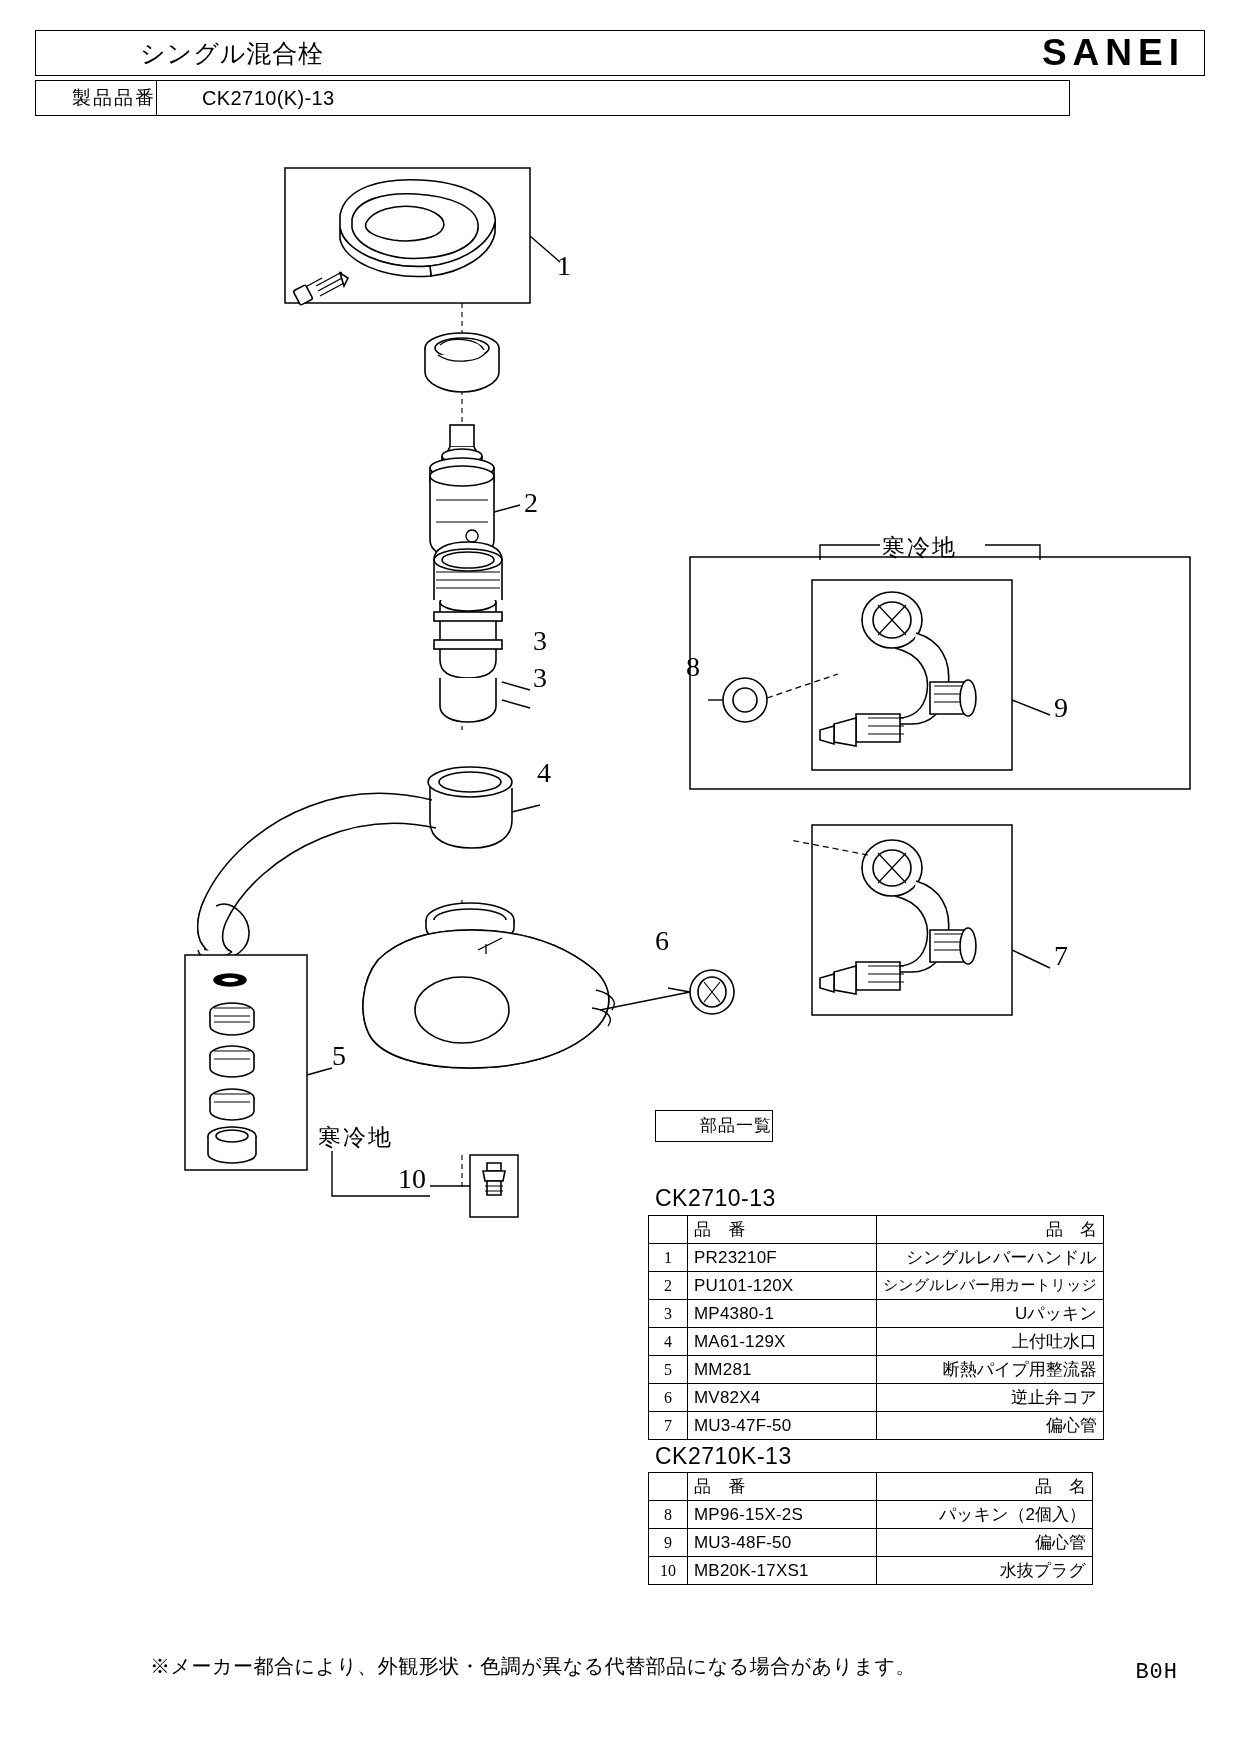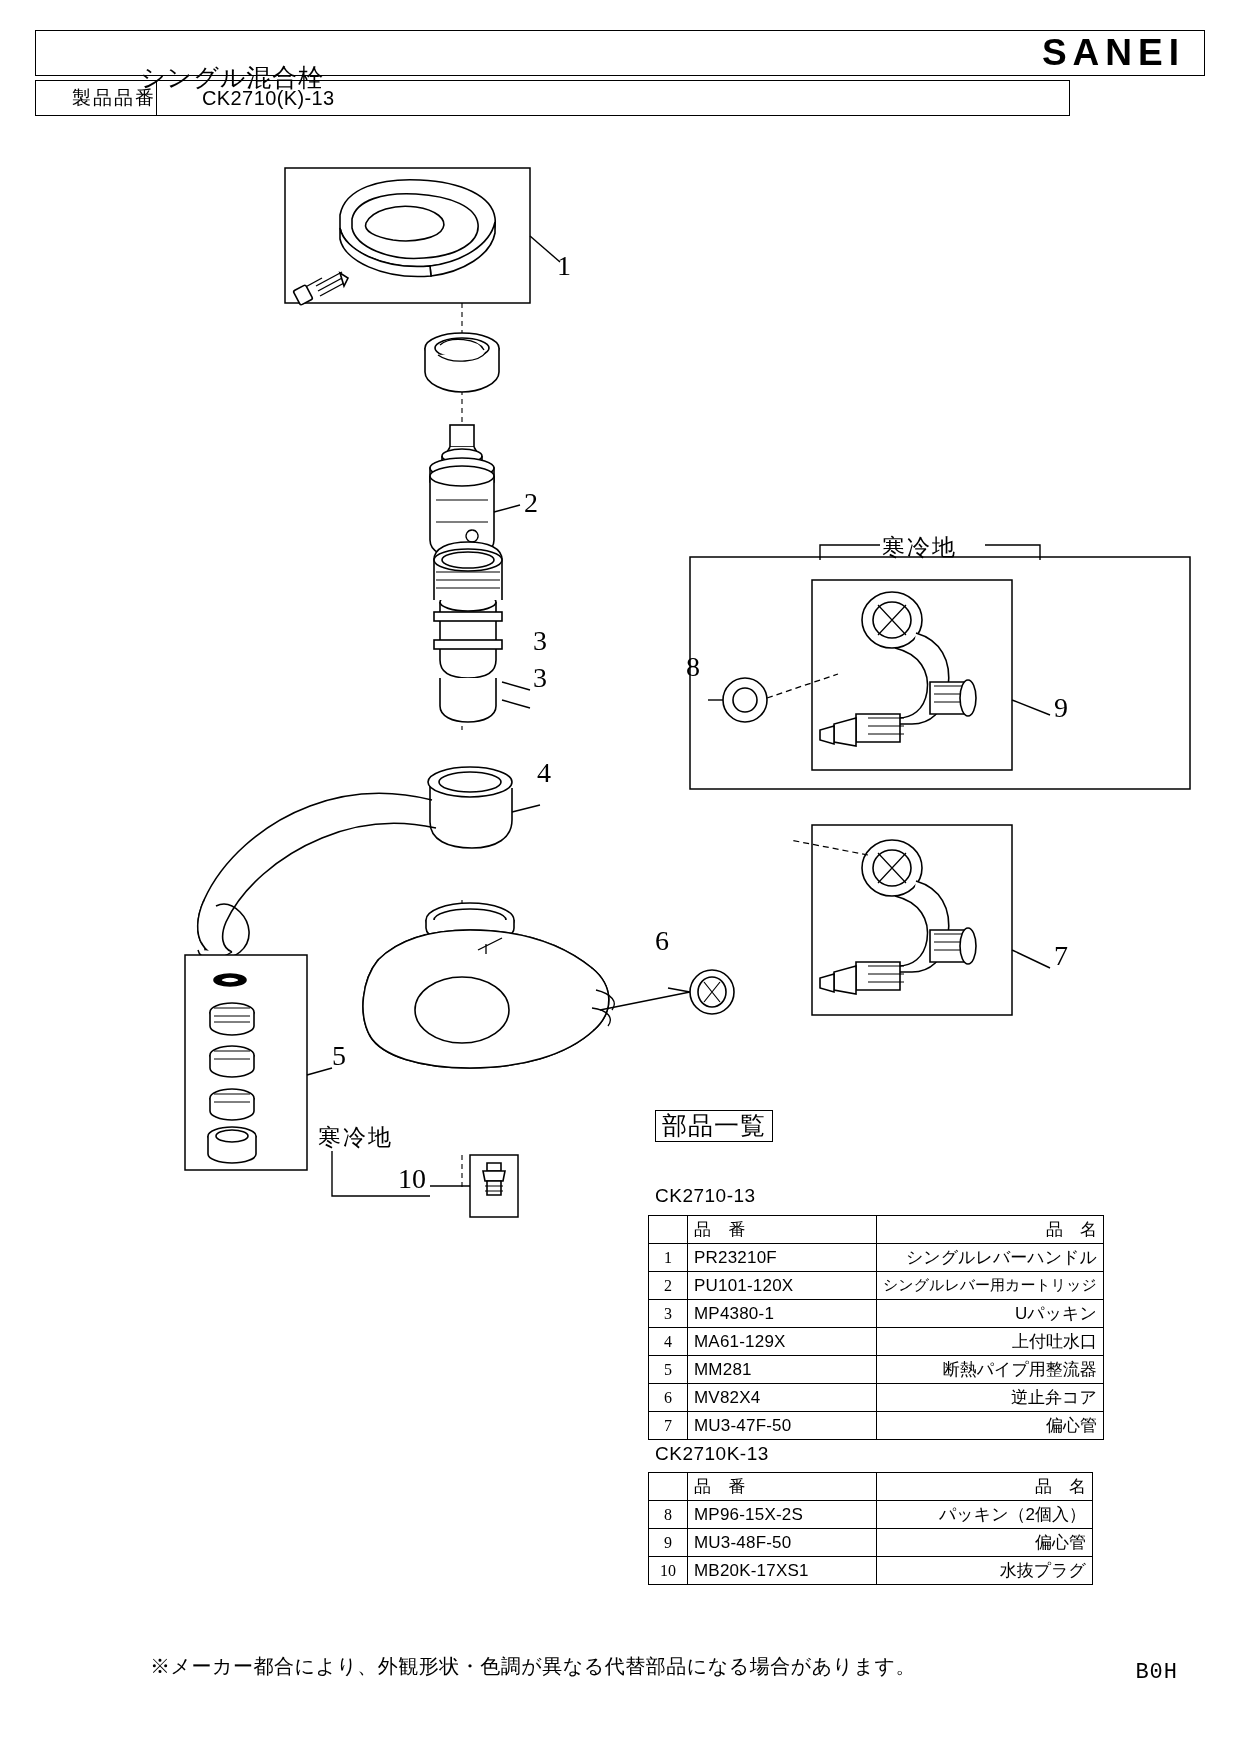--- a/index.html
+++ b/index.html
@@ -32,21 +32,20 @@
     border: 1.5px solid #000;
     box-sizing: border-box;
   }
   .header-title {
     position: absolute;
     left: 140px;
     top: 33px;
     font-size: 25px;
     letter-spacing: 1px;
     line-height: 40px;
-    margin-top: 24px;
   }
   .brand {
     position: absolute;
     right: 55px;
     top: 31px;
     font-size: 37px;
     font-weight: bold;
     letter-spacing: 6px;
     line-height: 44px;
     font-family: "Liberation Sans", sans-serif;
@@ -106,28 +105,28 @@
 
   
   .parts-title-box {
     position: absolute;
     left: 655px;
     top: 1110px;
     width: 118px;
     height: 32px;
     border: 1.5px solid #000;
     box-sizing: border-box;
-    text-align: center;
-    font-size: 25px;
+    text-align: right;
+    font-size: 17px;
     line-height: 29px;
     letter-spacing: 1px;
   }
   .table-caption {
     position: absolute;
-    font-size: 19px;
+    font-size: 23px;
     letter-spacing: 0.5px;
   }
   table.parts {
     position: absolute;
     border-collapse: collapse;
     font-size: 17px;
     border-radius: 25px;
   }
   table.parts td, table.parts th {
     border: 1.2px solid #000;

